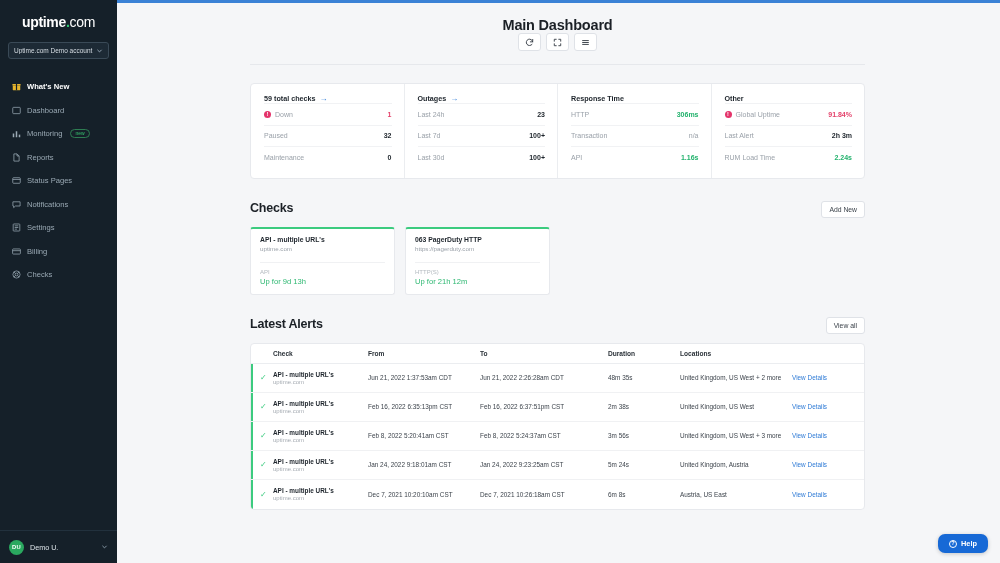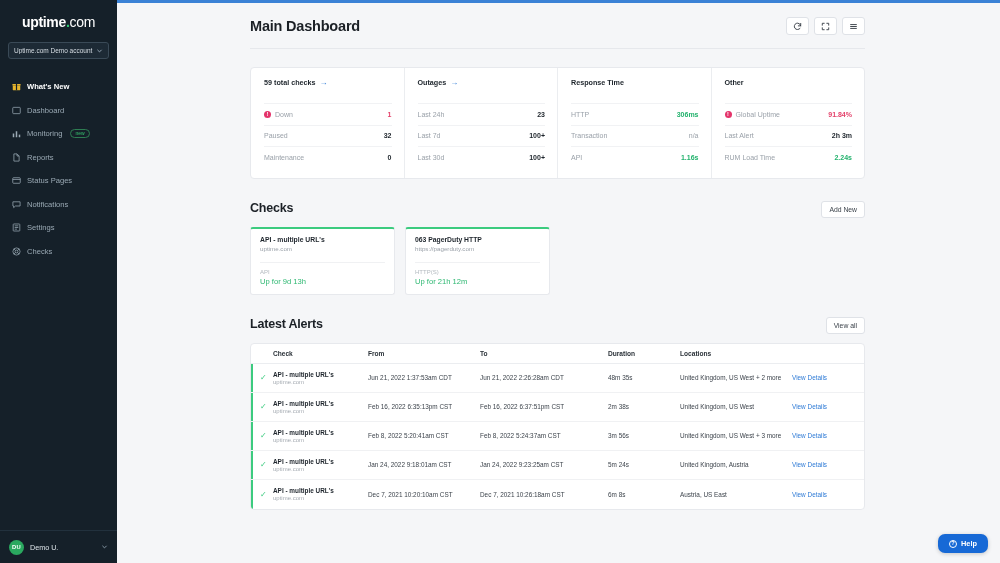--- a/index.html
+++ b/index.html
@@ -88,20 +88,21 @@
   
   #main { flex: 1; height: 563px; overflow: hidden; position: relative; background: #f5f6f8; }
   .topline { height: 3px; background: #3b82d6; width: 100%; }
   .main-inner { padding: 0 135px 0 133px; }
 
   .page-head {
     display: flex; align-items: center; justify-content: space-between;
     padding-top: 14px; padding-bottom: 13px;
     border-bottom: 1px solid #e6e8ec;
     margin-bottom: 0;
+    flex-direction: column;
   }
   .page-title { font-size: 14.5px; font-weight: 700; color: #1b2026; letter-spacing: -0.2px; }
   .head-actions { display: flex; gap: 5px; }
   .icon-btn {
     width: 23px; height: 18px;
     background: #fff; border: 1px solid #dfe2e7; border-radius: 3px;
     display: flex; align-items: center; justify-content: center;
     cursor: pointer; color: #3c434b;
   }
   .icon-btn svg { width: 9px; height: 9px; }
@@ -113,21 +114,21 @@
     border: 1px solid #e7e9ed;
     border-radius: 4px;
     display: flex;
     overflow: hidden;
   }
   .stat-col { flex: 1; padding: 10px 12px 10px 13px; position: relative; }
   .stat-col + .stat-col { border-left: 1px solid #ebedf0; }
   .stat-title {
     font-size: 7.2px; font-weight: 700; color: #1d242b;
     display: flex; align-items: center; gap: 4px;
-    margin-bottom: 16px;
+    margin-bottom: 0;
   }
   .arrow-link { color: #2f7bd6; font-size: 8px; line-height: 1; cursor: pointer; }
   .stat-row {
     display: flex; align-items: center; justify-content: space-between;
     height: 21.5px;
     border-top: 1px solid #f1f2f4;
     font-size: 7px;
   }
   .stat-row:first-of-type { border-top: none; }
   .stat-label { color: #9aa1a9; display: flex; align-items: center; gap: 4px; }
@@ -311,20 +312,29 @@
       <div class="nav-item">
         <span class="nico">
           <svg viewBox="0 0 12 12" width="9" height="9" fill="none" stroke="#9aa9b4" stroke-width="1">
               <rect x="1.6" y="1.3" width="8.8" height="9.4" rx="0.8"></rect>
               <path d="M3.6 3.8h4.8M3.6 6h4.8M3.6 8.2h3"></path>
             </svg>
         </span>
         <span>Settings</span>
       </div>
 
+      <div class="nav-item">
+        <span class="nico">
+          <svg viewBox="0 0 12 12" width="9" height="9" fill="none" stroke="#9aa9b4" stroke-width="1">
+              <rect x="0.8" y="2.6" width="10.4" height="6.8" rx="1"></rect>
+              <path d="M0.8 4.9h10.4"></path>
+            </svg>
+        </span>
+        <span>Billing</span>
+      </div>
 
       <div class="nav-item">
         <span class="nico">
           <svg viewBox="0 0 12 12" width="9" height="9" fill="none" stroke="#9aa9b4" stroke-width="1">
               <circle cx="6" cy="6" r="4.8"></circle>
               <circle cx="6" cy="6" r="1.9"></circle>
               <path d="M2.6 2.6l2 2M9.4 2.6l-2 2M2.6 9.4l2-2M9.4 9.4l-2-2"></path>
             </svg>
         </span>
         <span>Checks</span>

